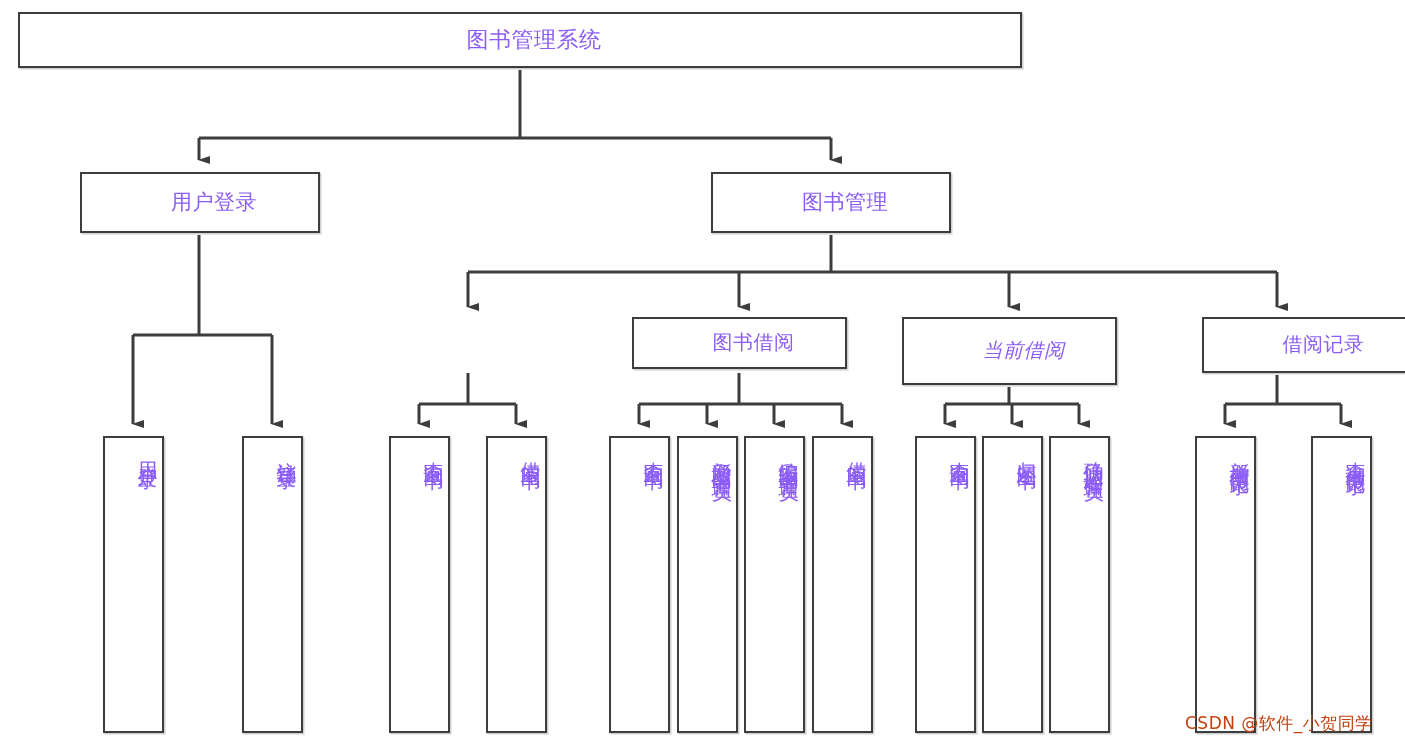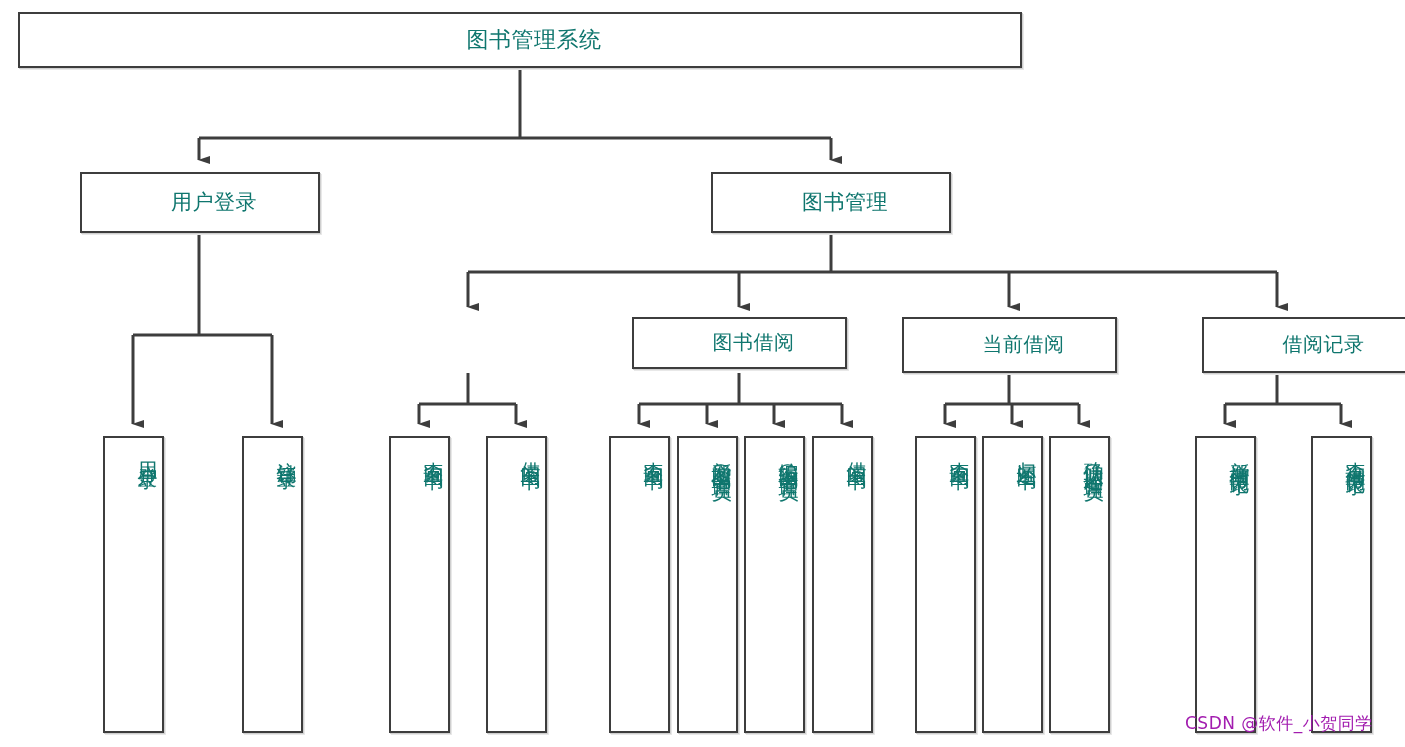--- a/index.html
+++ b/index.html
@@ -27,21 +27,21 @@
   }
   .node {
     position: absolute;
     box-sizing: border-box;
     background: #ffffff;
     border: 2px solid #3d3d3d;
     box-shadow: 1px 1px 0 0 #cfcfcf, 2px 2px 0 0 #e8e8e8;
     display: flex;
     align-items: center;
     justify-content: center;
-    color: #0f766e;
+    color: #8b5cf6;
     z-index: 2;
     padding-left: 28px;
   }
   .node .label {
     display: block;
     text-align: center;
     line-height: 1.18;
     letter-spacing: 0.5px;
   }
   .node.horiz .label {
@@ -69,21 +69,21 @@
     font-size: 20px;
     line-height: 1.05;
     letter-spacing: 3px;
     white-space: nowrap;
   }
   .watermark {
     position: absolute;
     left: 1185px;
     top: 712px;
     font-size: 17px;
-    color: #a21caf;
+    color: #c2410c;
     letter-spacing: 0.5px;
     z-index: 5;
     white-space: nowrap;
   }
 </style>
 </head>
 <body>
 
 <div id="canvas">
 
@@ -147,21 +147,21 @@
 
   <div class="node lvl1 horiz" style="left:711px; top:172px; width:240px; height:61px;align-items:center;">
     <span class="label">图书管理</span>
   </div>
 
 
   <div class="node lvl2 horiz" style="left:632px; top:317px; width:215px; height:52px;">
     <span class="label">图书借阅</span>
   </div>
 
-  <div class="node lvl2 horiz" style="left:902px; top:317px; width:215px; height:56px;">
+  <div class="node lvl2 horiz" style="left:902px; top:317px; width:215px; height:68px;font-style:italic;">
     <span class="label">当前借阅</span>
   </div>
 
   <div class="node lvl2 horiz" style="left:1170px; top:317px; width:215px; height:56px;margin-left:32px;">
     <span class="label">借阅记录</span>
   </div>
 
   <div class="node leaf" style="left:103px; top:436px; width:61px; height:297px;">
     <span class="label">用户登录</span>
   </div>

